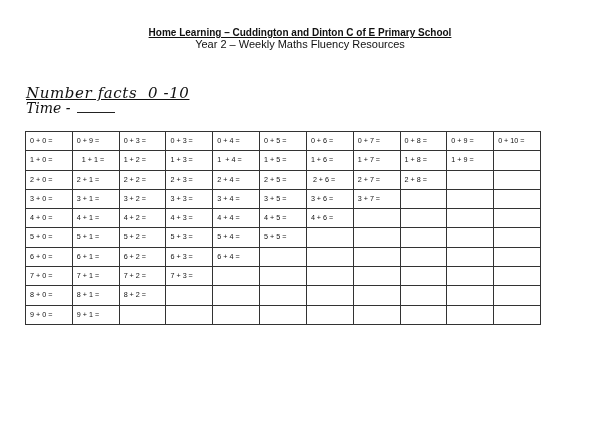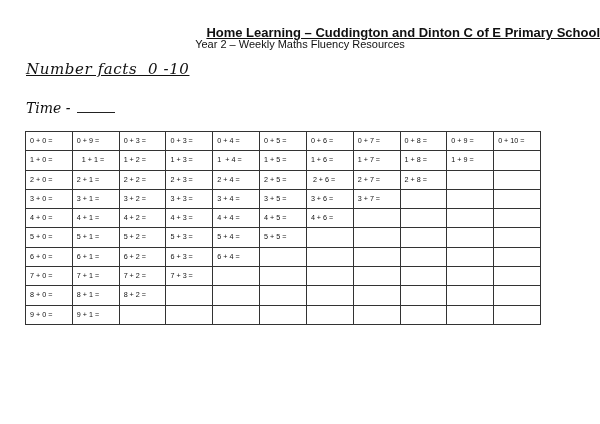--- a/index.html
+++ b/index.html
@@ -1,21 +1,21 @@
 <!DOCTYPE html>
 <html><head>
 <meta charset="utf-8">
 <style>
   html, body { margin:0; padding:0; background:#ffffff; }
   body { width:600px; height:424px; position:relative; overflow:hidden;
          font-family:"Liberation Sans", sans-serif; color:#111; }
   .header { position:absolute; top:27px; left:0; width:600px; text-align:center; }
-  .school { font-size:13px; font-weight:bold; text-decoration:underline; line-height:11px;text-align:right; }
+  .school { font-size:10px; font-weight:bold; text-decoration:underline; line-height:11px; }
   .subtitle { font-size:11px; line-height:13px; }
-  .facts-title { position:absolute; left:26px; top:60px; font-family:"DejaVu Serif", serif;
+  .facts-title { position:absolute; left:26px; top:84px; font-family:"DejaVu Serif", serif;
                  font-style:italic; font-size:15px; text-decoration:underline; letter-spacing:0.6px; }
   .time-label { position:absolute; left:26px; top:100px; font-family:"DejaVu Serif", serif;
                 font-style:italic; font-size:14px; }
   .time-line { display:inline-block; width:38px; border-bottom:1px solid #222; margin-left:6px; height:10px; }
   table.facts { position:absolute; left:25px; top:131px; border-collapse:collapse;
                 width:516px; table-layout:fixed; }
   table.facts td { border:1px solid #333; height:19.3px; padding:0 0 0 4px;
                    font-size:7.2px; vertical-align:top; padding-top:4px; white-space:nowrap;
                    box-sizing:border-box; }
 </style>

